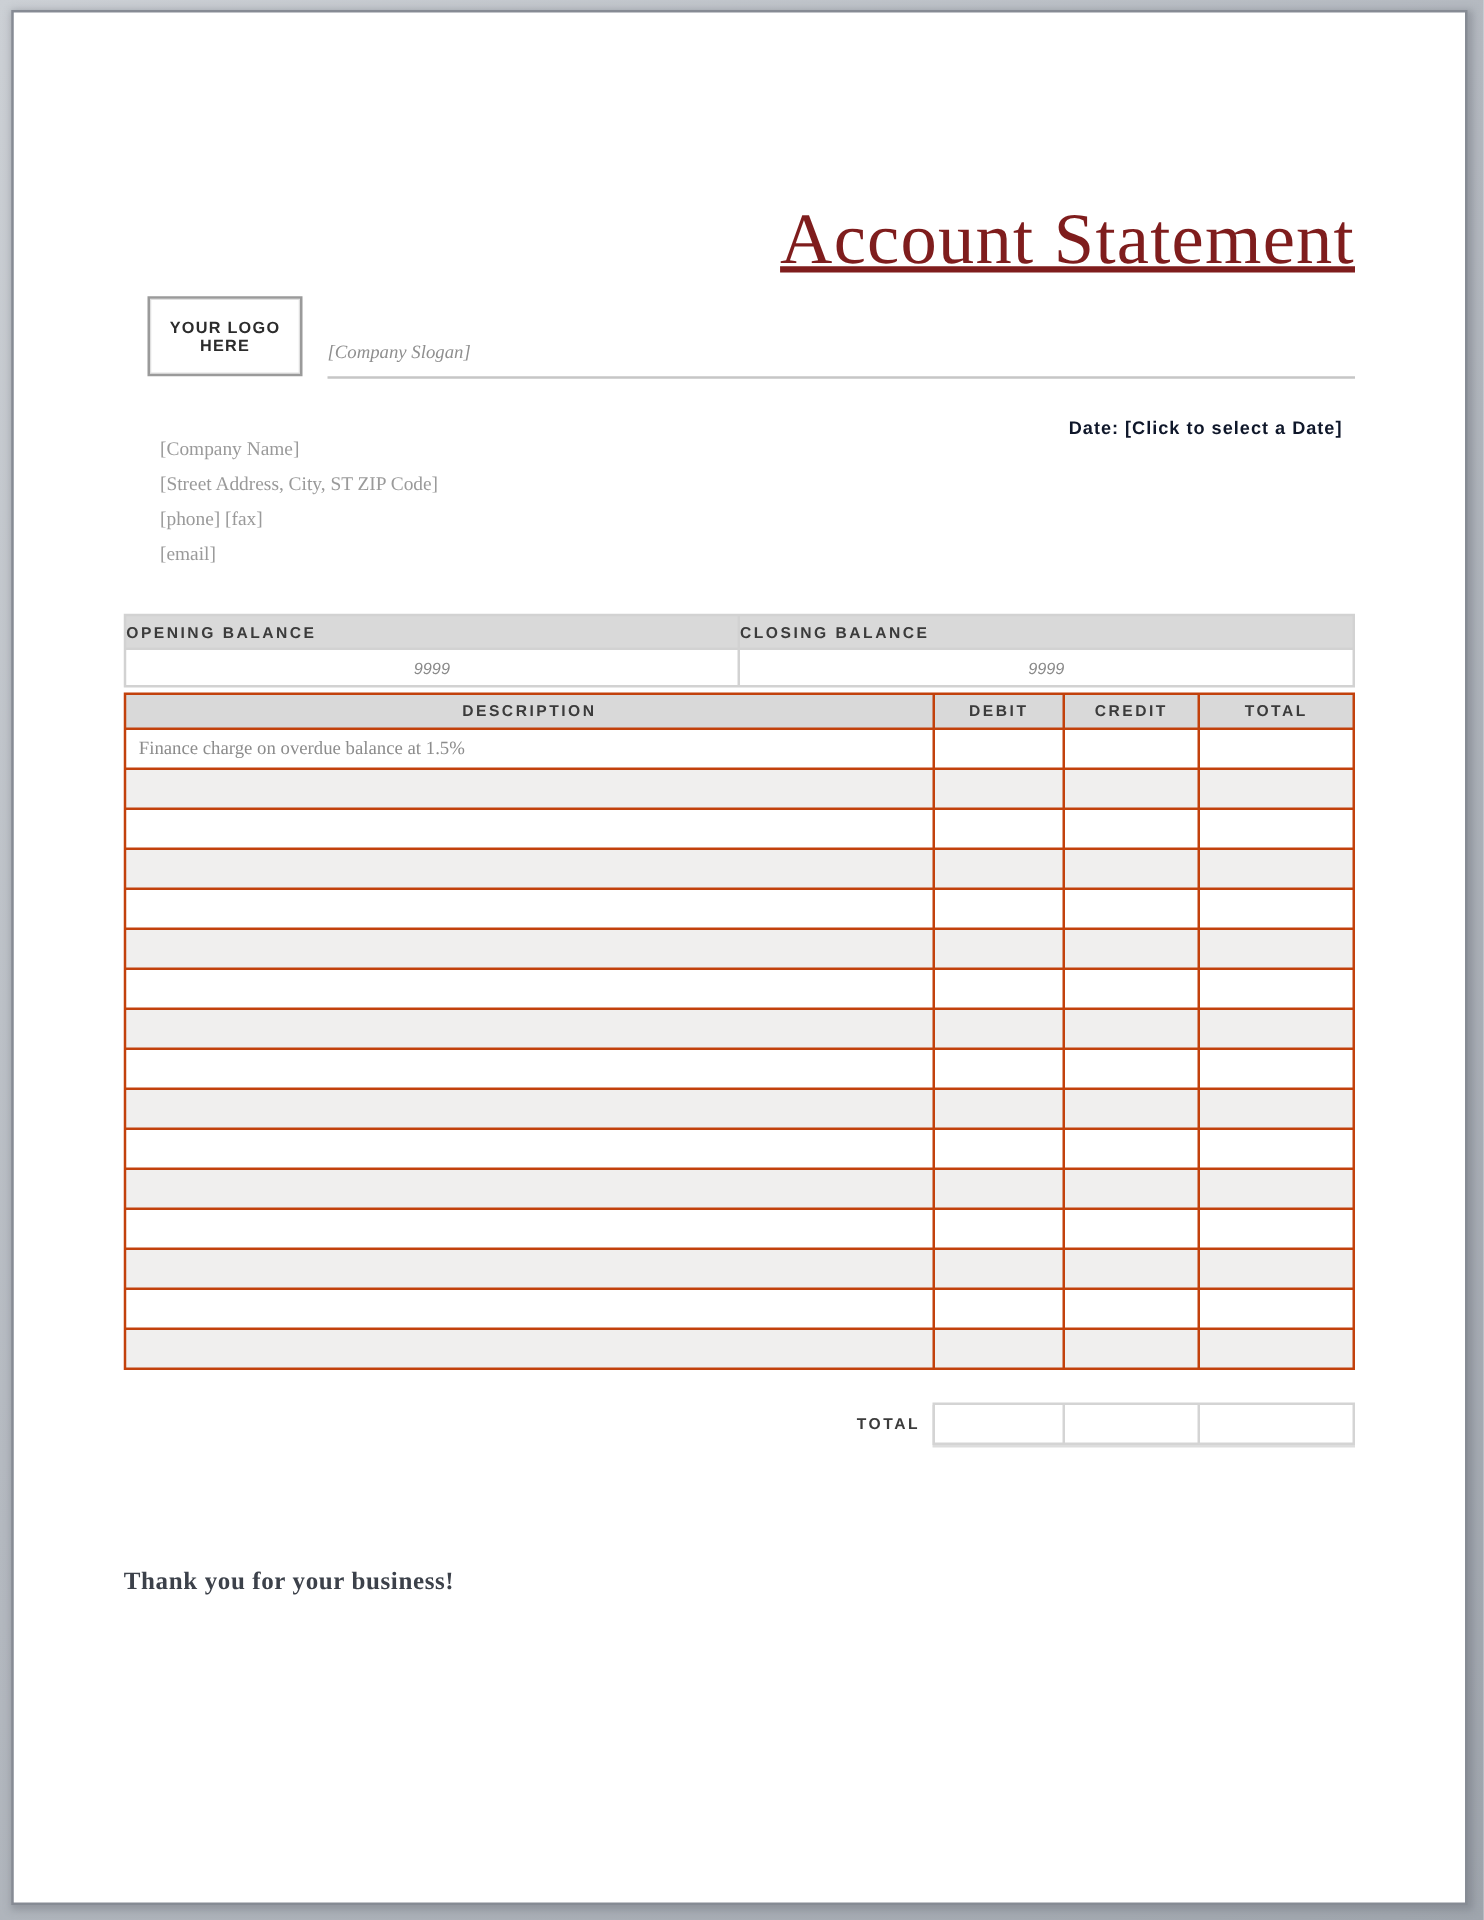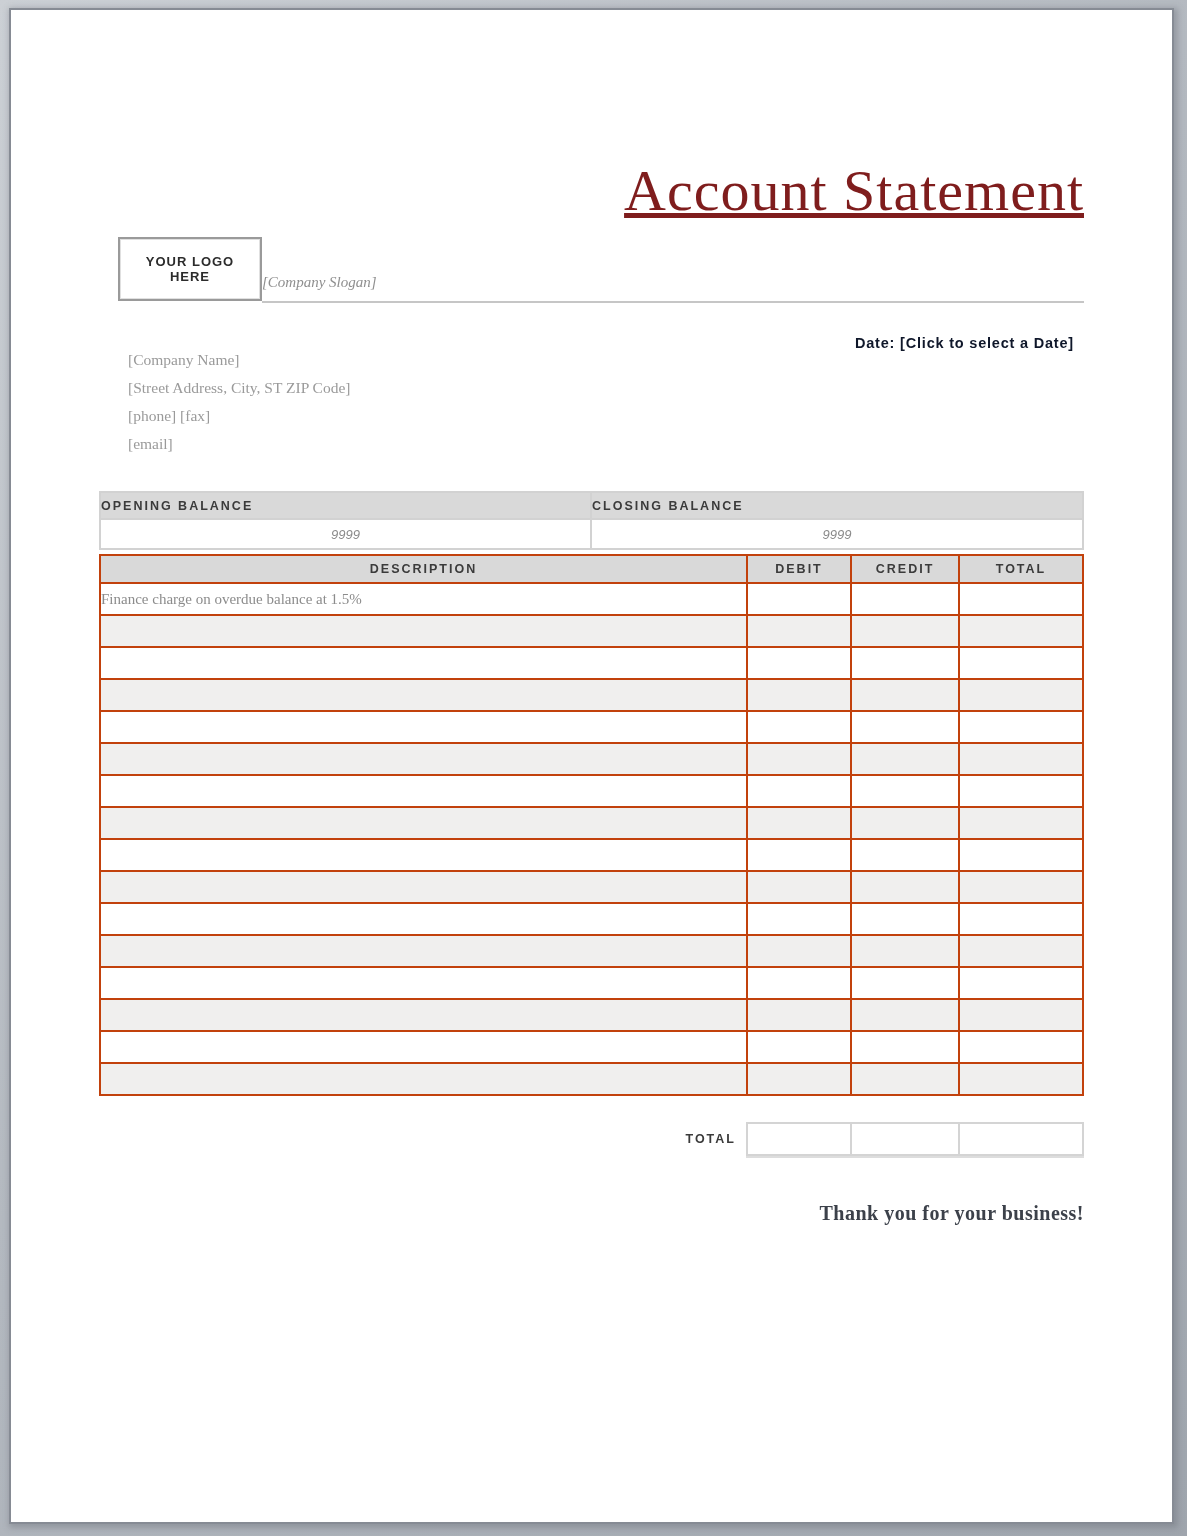--- a/index.html
+++ b/index.html
@@ -12,21 +12,21 @@
   }
   .page {
     position:absolute; left:11px; top:10px; right:15px; bottom:14px;
     background:#ffffff;
     box-shadow: 0 0 0 2px #868b94, 2px 2px 6px 4px rgba(110,115,124,0.45);
   }
   .content { position:relative; width:985px; margin:0 auto; height:100%; }
 
   
   .logo-box {
-    position:absolute; left:19px; top:227px; width:144px; height:64px;
+    position:absolute; left:19px; top:227px; width:124px; height:64px;
     background:#fff; border:2px solid #9a9a9a;
     box-shadow: 0 0 0 1px #e0e0e0 inset;
     display:flex; align-items:center; justify-content:center; text-align:center;
     font-family:"Liberation Sans", sans-serif; font-weight:bold;
     font-size:13px; line-height:15px; letter-spacing:1px; color:#2c2c2c;
   }
   .doc-title {
     position:absolute; right:0; top:148px; width:470px;
     text-align:right; color:#7f1d1d;
     font-size:58px; line-height:66px; font-weight:400;
@@ -76,21 +76,21 @@
   }
   .main-table th {
     height:26px; background:#d9d9d9;
     font-family:"Liberation Sans", sans-serif; font-weight:bold;
     font-size:12.5px; letter-spacing:2px; color:#3b3b3b;
     text-transform:uppercase; text-align:center; vertical-align:middle;
   }
   .main-table td { height:30px; background:#ffffff; vertical-align:middle; }
   .main-table tbody tr:nth-child(even) td { background:#f0efee; }
   .main-table td.c-desc {
-    font-size:15px; color:#8c8c8c;
+    padding-left:10px; font-size:15px; color:#8c8c8c;
     font-family:"Liberation Serif", serif;
   }
 
   
   .total-row {
     position:absolute; left:0; top:1112px; width:985px;
     display:flex; align-items:stretch;
   }
   .total-label {
     width:647px; line-height:34px; text-align:right; padding-right:10px;
@@ -101,22 +101,22 @@
     display:flex; gap:2px; padding:2px; background:#d4d4d4;
     box-shadow: 0 2px 0 #dddddd;
   }
   .total-cells .cell { background:#ffffff; height:30px; }
   .cell.w-debit  { width:102px; }
   .cell.w-credit { width:106px; }
   .cell.w-total  { width:122px; }
 
   
   .thank-you {
-    position:absolute; left:0; right:0; top:1192px;
-    text-align:right; font-weight:bold; font-size:20px;
+    position:absolute; left:0; right:0; top:1244px;
+    text-align:left; font-weight:bold; font-size:20px;
     letter-spacing:0.5px; color:#3c414a;
   }
 </style>
 </head>
 <body>
 
 <div class="page">
   <div class="content">
 
     <div class="logo-box">

